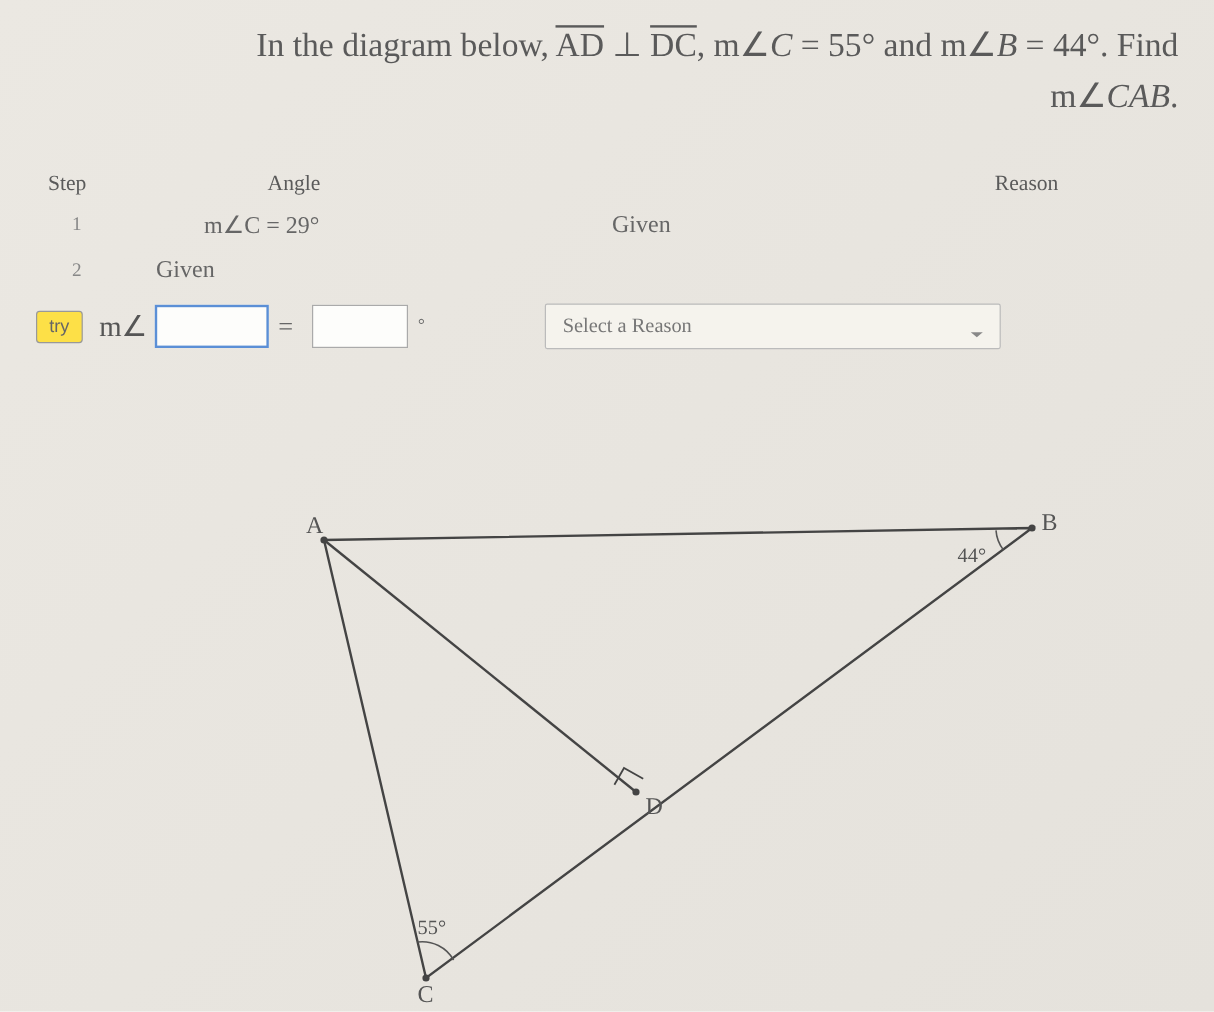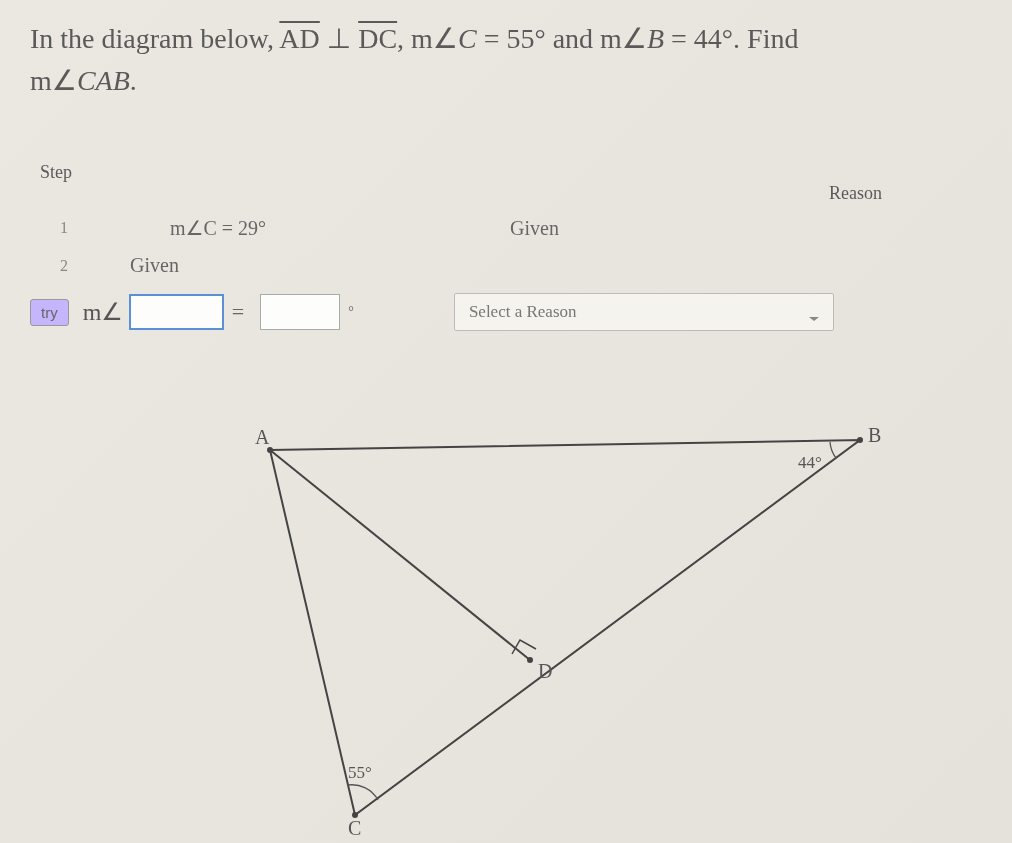--- a/index.html
+++ b/index.html
@@ -10,30 +10,30 @@
     font-family: Georgia, 'Times New Roman', serif;
     color: #4a4a4a;
     padding: 18px 30px;
     position: relative;
     overflow: hidden;
   }
   .problem-text {
     font-size: 28px;
     color: #5a5a5a;
     line-height: 1.5;
-    margin-bottom: 60px;
+    margin-bottom: 40px;
+    text-align: right;
   }
   .overline { text-decoration: overline; }
   .table-area { margin-top: 10px; }
   .table-header {
     display: flex;
     font-size: 18px;
     color: #5a5a5a;
     margin-bottom: 12px;
-    flex-direction: column;
   }
   .col-step { width: 100px; padding-left: 10px; }
   .col-angle { width: 380px; text-align: center; padding-right:150px;}
   .col-reason { flex: 1; text-align: right; padding-right:100px;}
   .table-row {
     display: flex;
     font-size: 20px;
     color: #666;
     margin-bottom: 14px;
     align-items: center;
@@ -41,21 +41,21 @@
   .col-step-val { width: 100px; padding-left: 30px; font-size:16px; color:#888;}
   .col-angle-val { width: 380px; text-align:left; padding-left:40px;}
   .col-reason-val { flex: 1; padding-right:100px;}
   .input-row {
     display: flex;
     align-items: center;
     margin-top: 16px;
   }
   .try-btn {
     border: 1px solid #999;
-    background: #c4b5fd;
+    background: #fde047;
     padding: 4px 10px;
     font-size: 15px;
     color: #666;
     border-radius: 3px;
     margin-right: 14px;
     cursor: pointer;
   }
   .angle-prefix { font-size: 24px; color: #555; margin-right: 6px; }
   .input-box {
     border: 2px solid #5b8fd6;
@@ -103,20 +103,21 @@
 <body>
 
 <div class="problem-text">
   <span>In the diagram below,  </span><span class="overline">AD</span><span> ⊥ </span><span class="overline">DC</span><span>,  m∠</span><i>C</i><span> = 55° and m∠</span><i>B</i><span> = 44°. Find</span><br>
   <span>m∠</span><i>CAB</i><span>.</span>
 </div>
 
 <div class="table-area">
   <div class="table-header">
     <div class="col-step">Step</div>
+    <div class="col-angle">Angle</div>
     <div class="col-reason">Reason</div>
   </div>
   <div class="table-row">
     <div class="col-step-val">1</div>
     <div class="col-angle-val">m∠C = 29°</div>
     <div class="col-reason-val">Given</div>
   </div>
   <div class="table-row">
     <div class="col-step-val">2</div>
     <div class="col-reason-val">Given</div>

